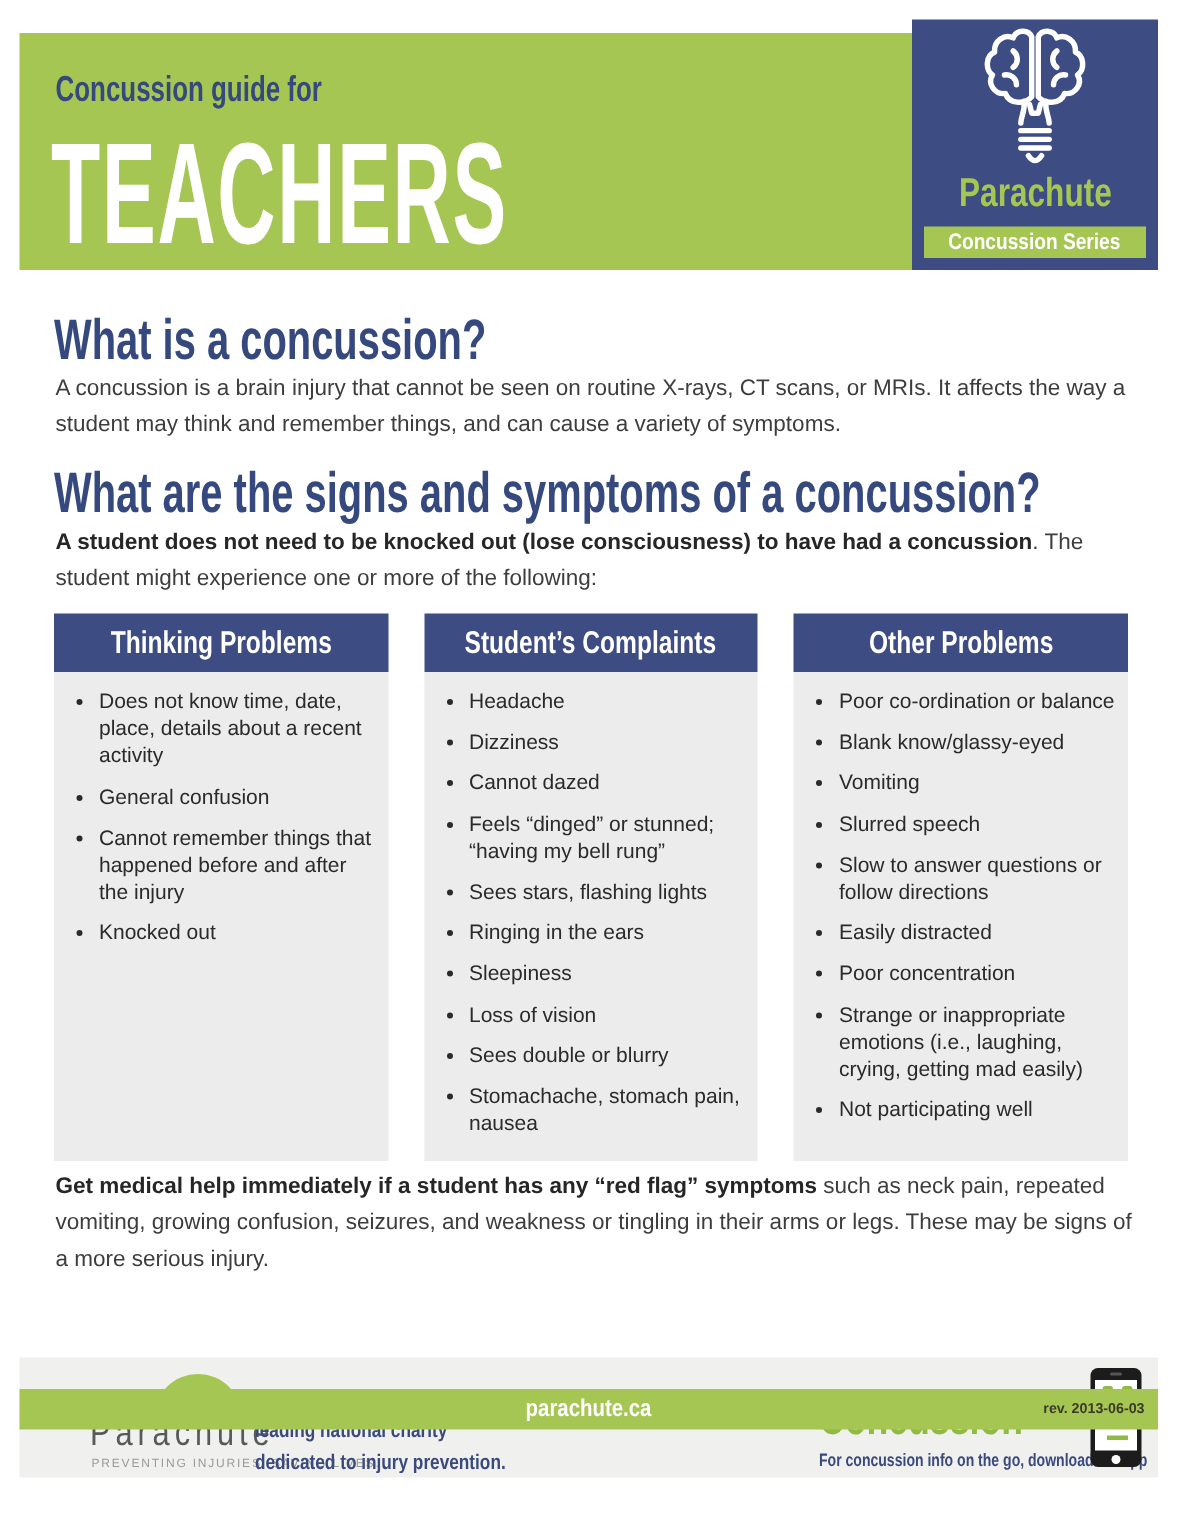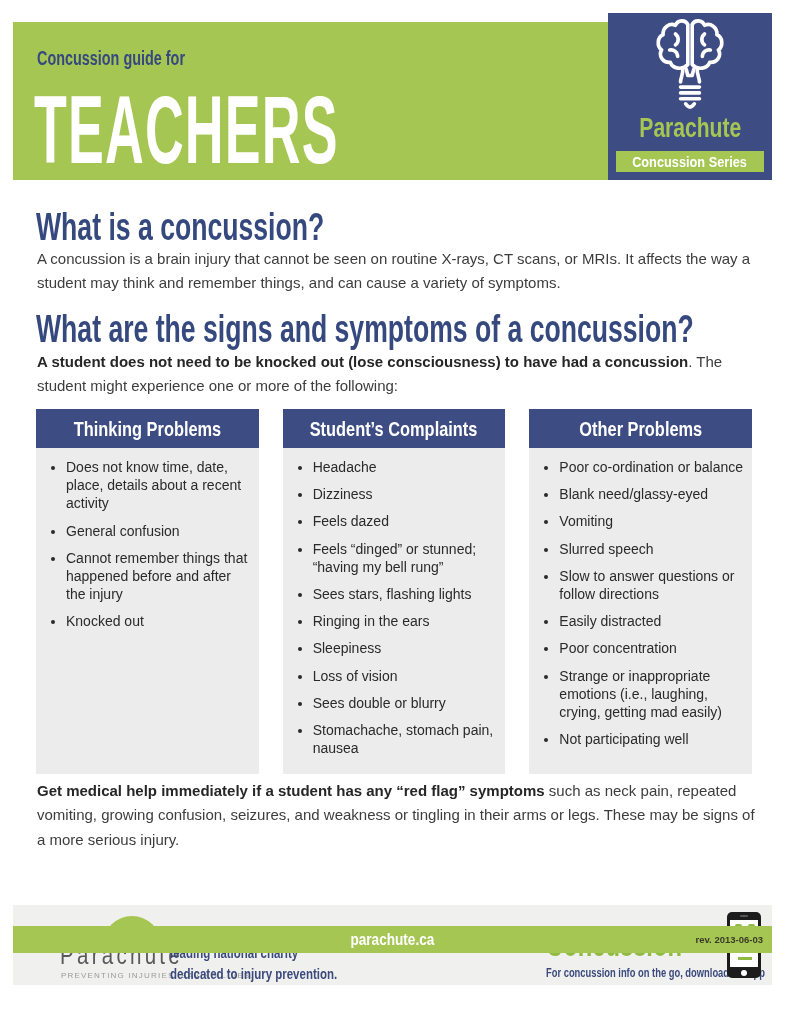--- a/index.html
+++ b/index.html
@@ -5,21 +5,21 @@
   html,body{margin:0;padding:0;}
   body{
     width:785px;height:1024px;position:relative;background:#ffffff;
     font-family:"Liberation Sans", sans-serif;overflow:hidden;
   }
   .cond{display:inline-block;transform:scaleX(0.72);transform-origin:0 50%;white-space:nowrap;}
   .condC{display:inline-block;transform:scaleX(0.78);transform-origin:50% 50%;white-space:nowrap;}
 
   
   #green-banner{position:absolute;left:13px;top:22px;width:595px;height:158px;background:#a6c654;}
-  #header-kicker{position:absolute;left:24px;top:26px;font-size:20px;font-weight:bold;color:#35497e;line-height:1;}
+  #header-kicker{position:absolute;left:24px;top:26px;font-size:24px;font-weight:bold;color:#35497e;line-height:1;}
   #page-title{position:absolute;left:21px;top:62px;font-size:96px;font-weight:bold;color:#ffffff;line-height:0.95;}
   #page-title span{display:inline-block;transform:scaleX(0.56);transform-origin:0 0;letter-spacing:2px;white-space:nowrap;}
   #navy-box{position:absolute;left:608px;top:13px;width:164px;height:167px;background:#3d4c82;
     display:flex;flex-direction:column;align-items:center;}
   #navy-box .brain{color:#ffffff;width:78px;height:96px;margin-top:5px;}
   #brand-name{color:#a6c654;font-size:27px;font-weight:bold;line-height:1;margin-top:1px;}
   #series-badge{background:#a6c654;color:#ffffff;font-size:15px;font-weight:bold;margin-top:9px;
     width:148px;height:21px;display:flex;align-items:center;justify-content:center;}
 
   
@@ -143,39 +143,39 @@
     </div>
   </div>
   <div class="tcol">
     <div class="tcol-header">
         <span class="condC">Student’s Complaints</span>
       </div>
     <div class="tcol-body">
       <ul>
           <li>Headache</li>
           <li>Dizziness</li>
-          <li>Feels dazed</li>
+          <li>Cannot dazed</li>
           <li>Feels “dinged” or stunned; “having my bell rung”</li>
           <li>Sees stars, flashing lights</li>
           <li>Ringing in the ears</li>
           <li>Sleepiness</li>
           <li>Loss of vision</li>
           <li>Sees double or blurry</li>
           <li>Stomachache, stomach pain, nausea</li>
         </ul>
     </div>
   </div>
   <div class="tcol">
     <div class="tcol-header">
         <span class="condC">Other Problems</span>
       </div>
     <div class="tcol-body">
       <ul>
           <li>Poor co-ordination or balance</li>
-          <li>Blank need/glassy-eyed</li>
+          <li>Blank know/glassy-eyed</li>
           <li>Vomiting</li>
           <li>Slurred speech</li>
           <li>Slow to answer questions or follow directions</li>
           <li>Easily distracted</li>
           <li>Poor concentration</li>
           <li>Strange or inappropriate emotions (i.e., laughing, crying, getting mad easily)</li>
           <li>Not participating well</li>
         </ul>
     </div>
   </div>

